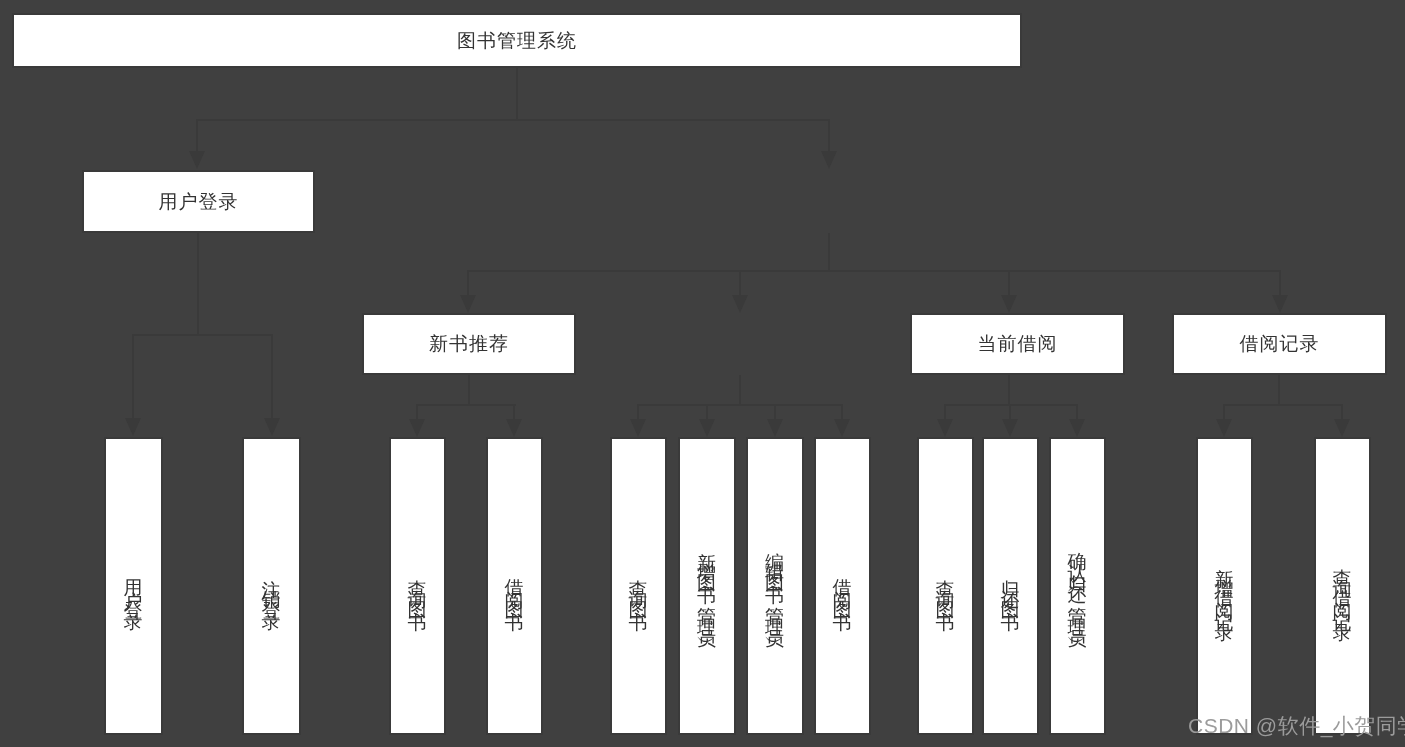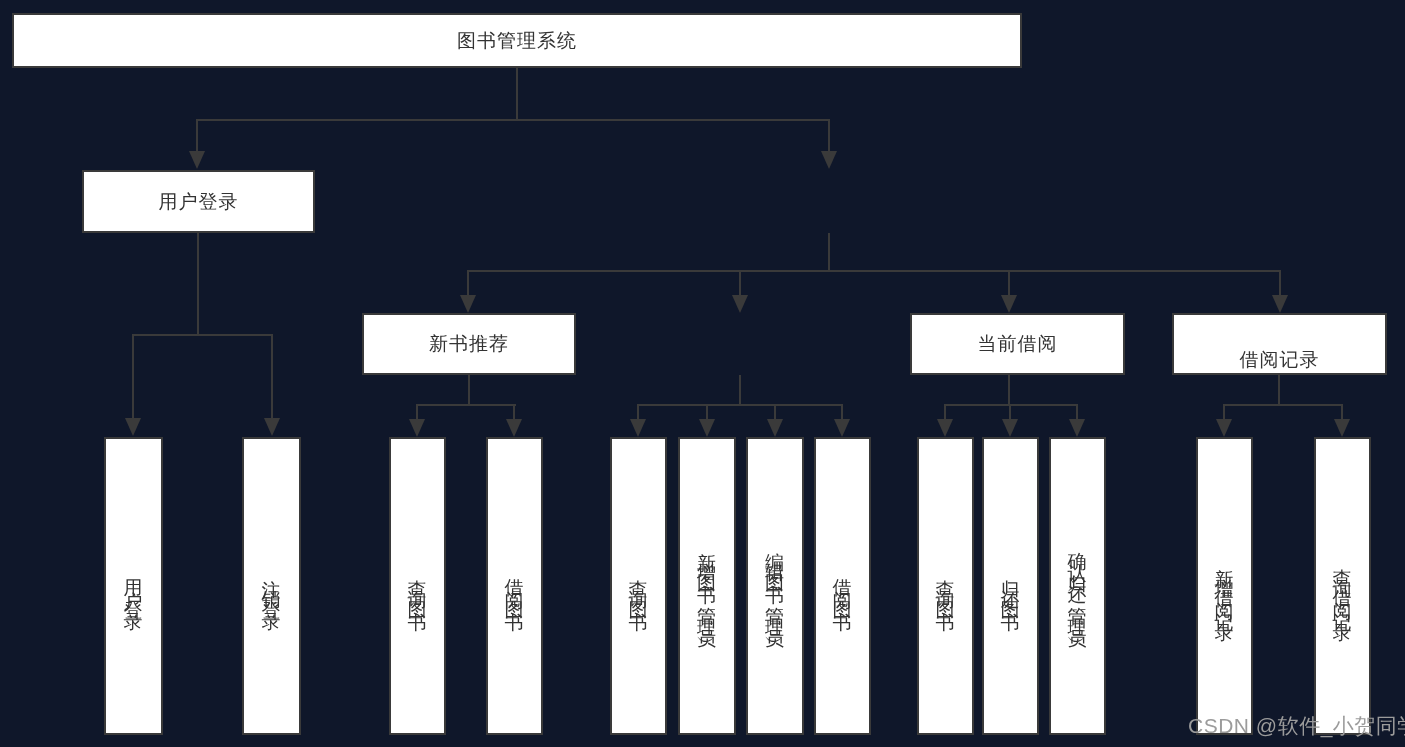--- a/index.html
+++ b/index.html
@@ -5,21 +5,21 @@
   html, body {
     margin: 0;
     padding: 0;
     background: #ffffff;
     font-family: "Liberation Sans", sans-serif;
   }
   .canvas {
     position: relative;
     width: 1405px;
     height: 747px;
-    background: #0f172a;
+    background: #404040;
     overflow: hidden;
   }
   .box {
     position: absolute;
     box-sizing: border-box;
     border: 2px solid #3a3a3a;
     background: #ffffff;
     color: #333333;
     display: flex;
     align-items: center;
@@ -104,21 +104,21 @@
   <div class="arrowhead" style="left:1001px; top:295px;"></div>
   <div class="vline" style="left:1279px; top:270px; height:27px;"></div>
   <div class="arrowhead" style="left:1272px; top:295px;"></div>
 
   <div class="box" style="left:362px; top:313px; width:214px; height:62px;">
     <span>新书推荐</span>
   </div>
   <div class="box" style="left:902px; top:313px; width:215px; height:62px;margin-left:8px;">
     <span>当前借阅</span>
   </div>
-  <div class="box" style="left:1172px; top:313px; width:215px; height:62px;align-items:flex-end;">
+  <div class="box" style="left:1172px; top:313px; width:215px; height:62px;">
     <span>借阅记录</span>
   </div>
 
   <div class="vline" style="left:468px; top:375px; height:31px;"></div>
   <div class="hline" style="left:416px; top:404px; width:100px;"></div>
   <div class="vline" style="left:416px; top:404px; height:16px;"></div>
   <div class="arrowhead" style="left:409px; top:419px;"></div>
   <div class="vline" style="left:513px; top:404px; height:16px;"></div>
   <div class="arrowhead" style="left:506px; top:419px;"></div>
 

